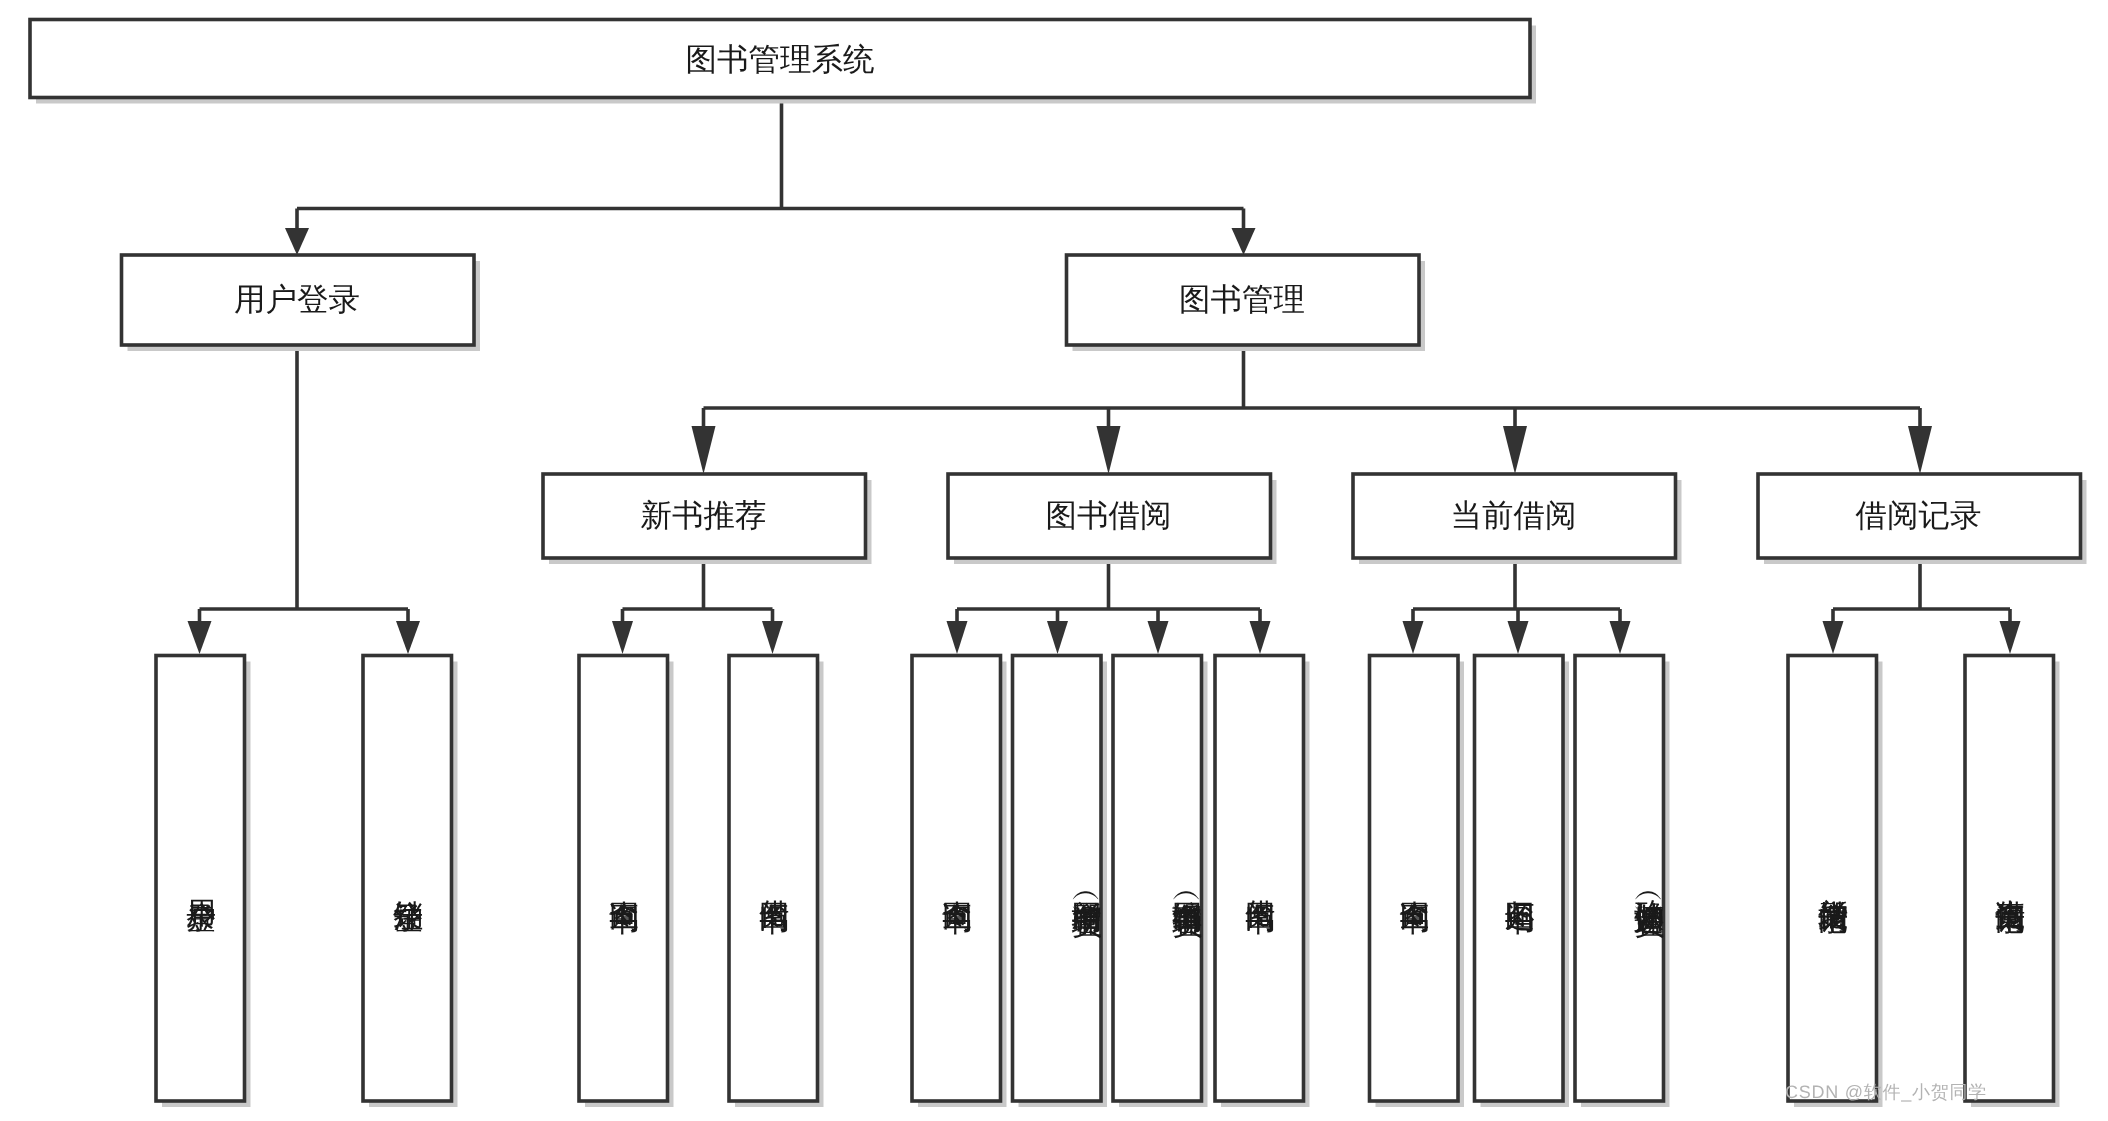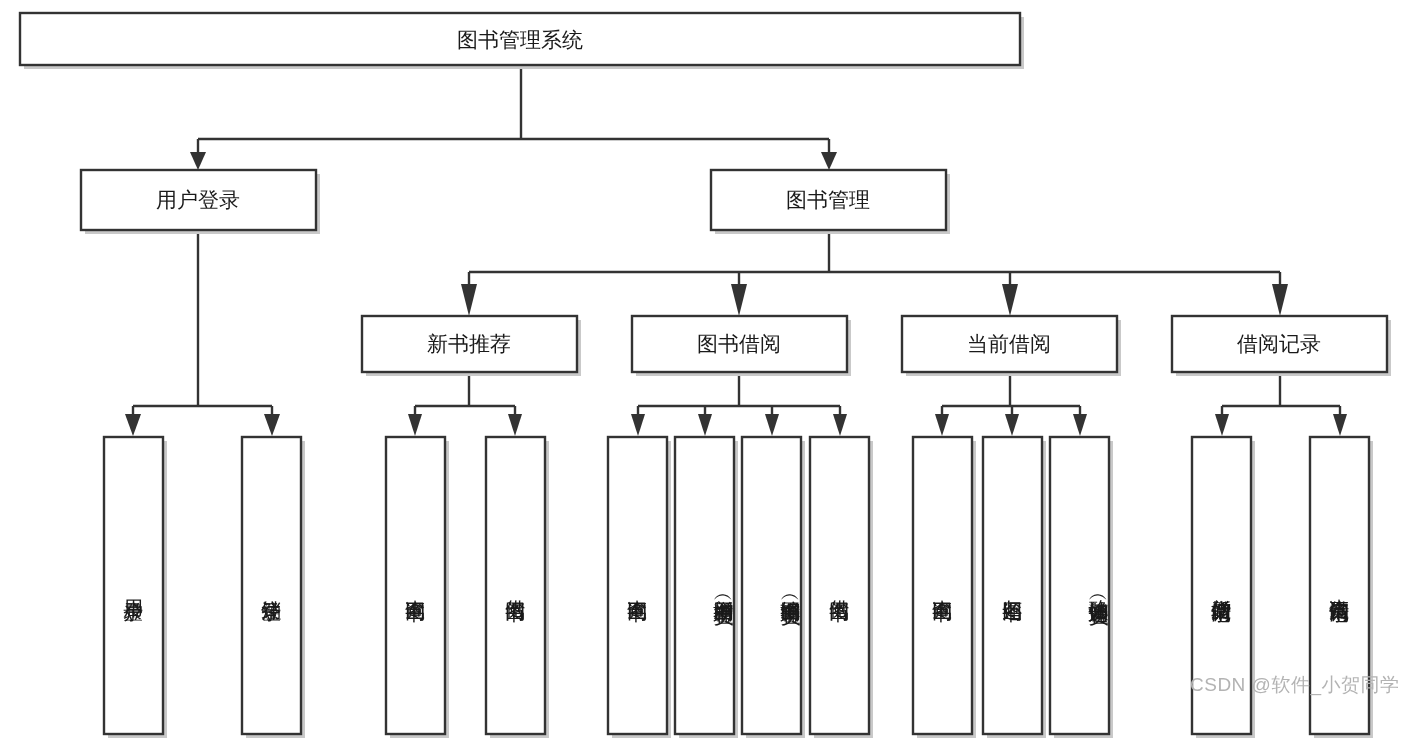--- a/index.html
+++ b/index.html
@@ -62,23 +62,23 @@
     color: #1a1a1a;
     writing-mode: vertical-rl;
     text-orientation: upright;
     letter-spacing: 1px;
     white-space: nowrap;
     pointer-events: none;
   }
   #watermark {
     position: absolute;
     left: 1190px;
-    top: 672px;
-    font-family: "Liberation Sans", "DejaVu Sans", sans-serif;
-    font-size: 19px;
+    top: 720px;
+    font-family: "Liberation Sans", "DejaVu Sans", sans-serif;
+    font-size: 12px;
     color: #b3b3b3;
     white-space: nowrap;
     letter-spacing: 0.5px;
   }
 </style>
 </head>
 <body>
 
 <div id="diagram-root">
 

